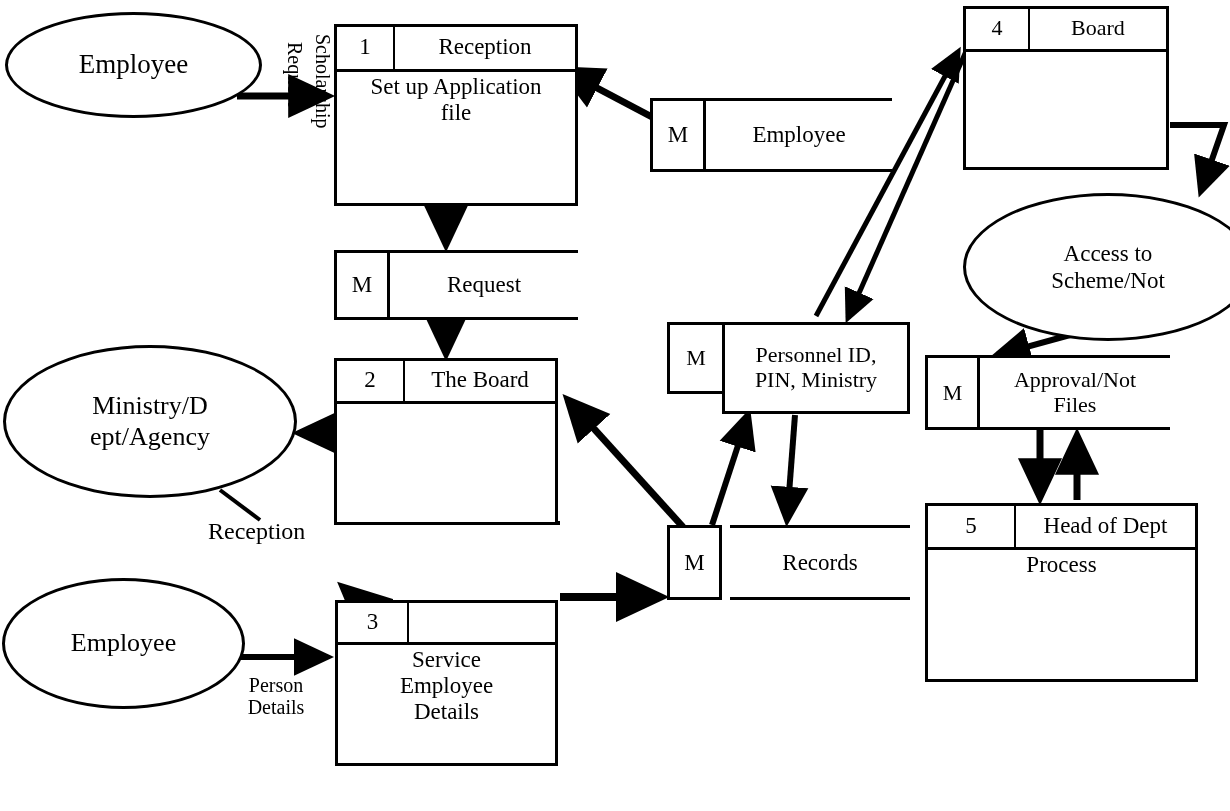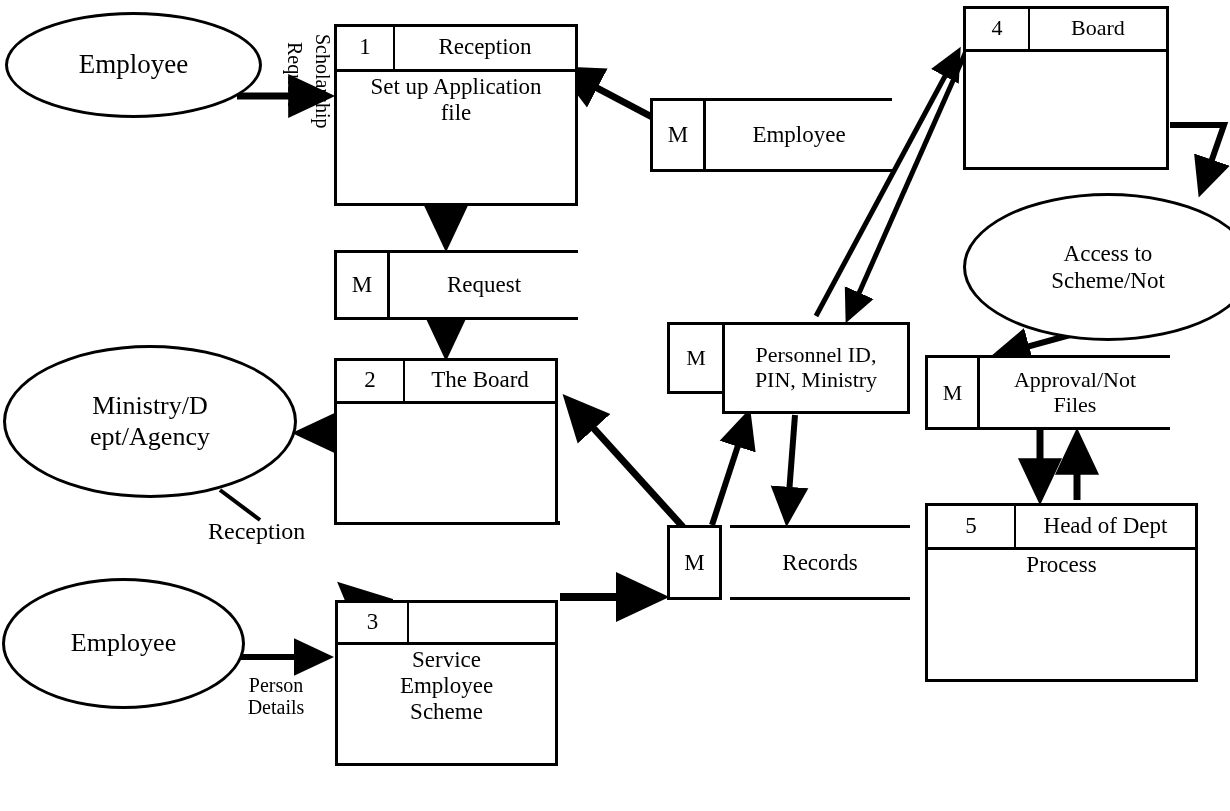--- a/index.html
+++ b/index.html
@@ -205,21 +205,21 @@
       <div class="ptitle">The Board</div>
     </div>
   </div>
 
   <div class="node process" style="left:335px; top:600px; width:223px; height:166px; font-size:23px;">
     <div class="phead" style="height:39px;">
       <div class="pnum" style="width:57px;">3</div>
     </div>
     <div class="pbody" style="white-space:pre-line;">Service
 Employee
-Scheme</div>
+Details</div>
   </div>
 
   <div class="node process leftbody" style="left:963px; top:6px; width:206px; height:164px; font-size:22px;">
     <div class="phead" style="height:40px;">
       <div class="pnum" style="width:50px;">4</div>
       <div class="ptitle">Board</div>
     </div>
   </div>
 
   <div class="node process" style="left:925px; top:503px; width:273px; height:179px; font-size:23px;">

